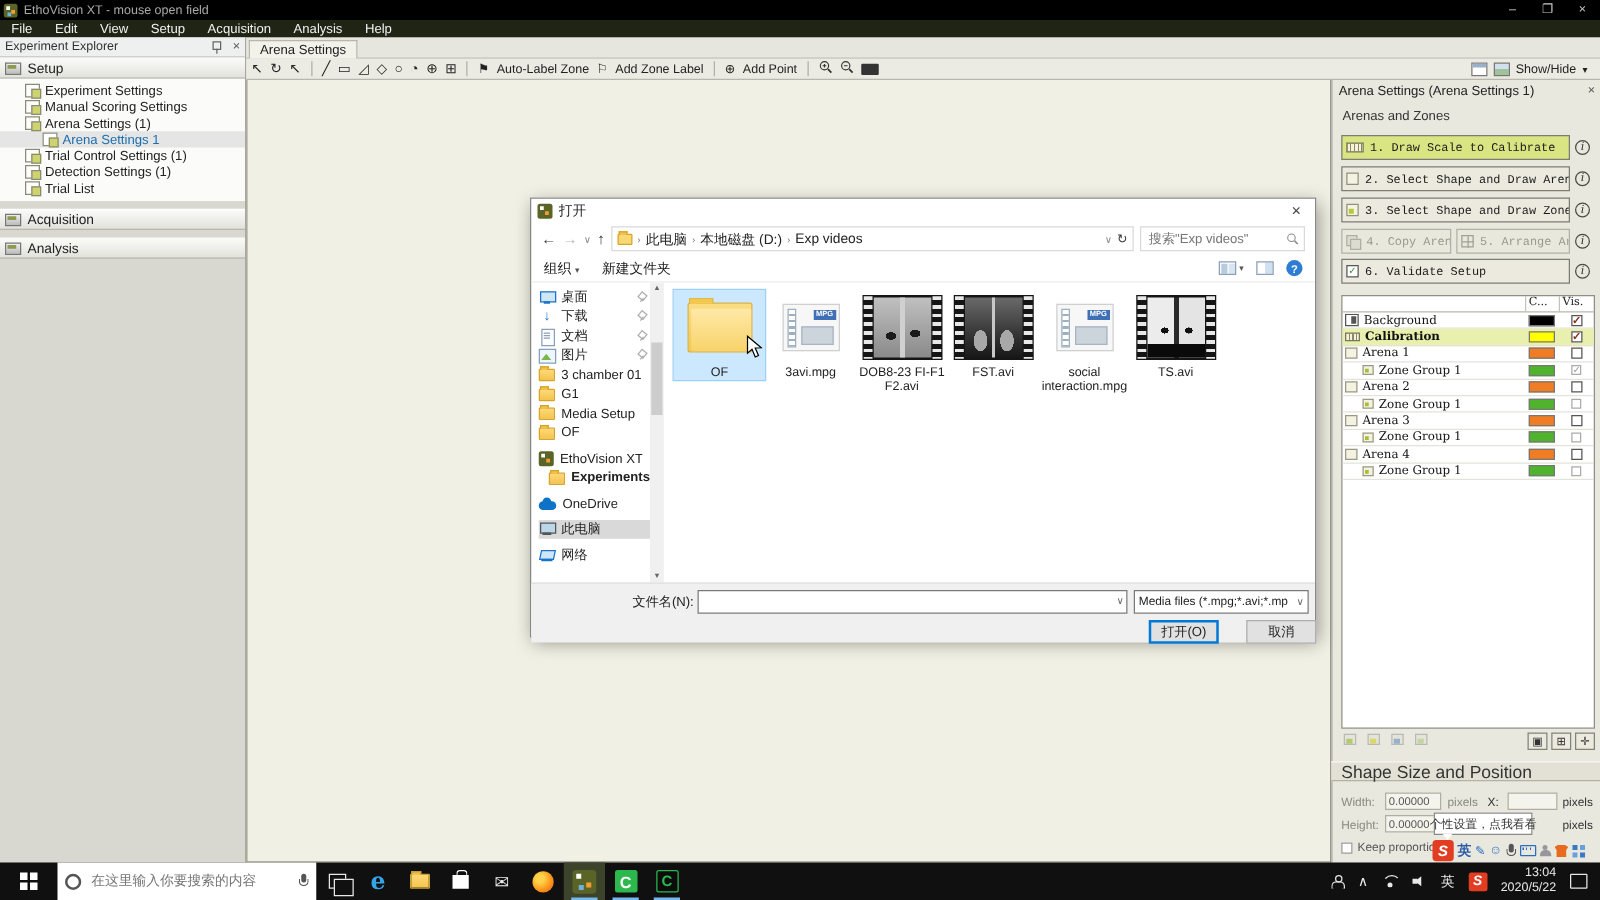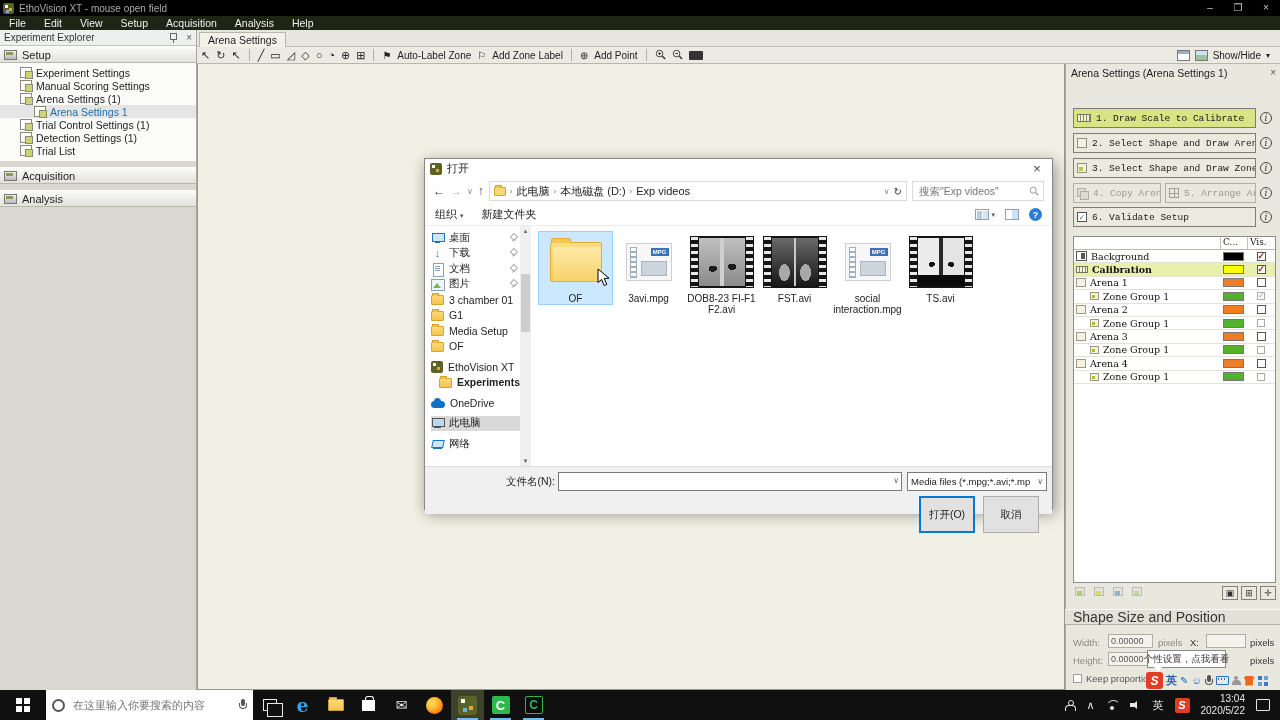--- a/index.html
+++ b/index.html
@@ -239,24 +239,24 @@
     radial-gradient(5px 4px at 72% 55%,#111 60%,transparent 61%),
     linear-gradient(180deg,transparent 0 78%,#0a0a0a 78%),
     linear-gradient(90deg,#ececec 0 46%,#2a2a2a 46% 54%,#e4e4e4 54%);}
   #dlg-foot{height:48px;background:#f0f0f0;border-top:1px solid #ddd;position:relative;}
   #fn-label{position:absolute;left:50px;top:8px;width:80px;text-align:right;font-size:10.5px;}
   #fn-input{position:absolute;left:133px;top:5px;width:344px;height:19px;border:1px solid #7a7a7a;background:#fff;}
   #fn-input .dd{position:absolute;right:2px;top:3px;font-size:8px;color:#666;}
   #flt-combo{position:absolute;left:482px;top:5px;width:140px;height:19px;border:1px solid #7a7a7a;background:#fff;
     font-size:9.5px;display:flex;align-items:center;padding:0 3px;white-space:nowrap;overflow:hidden;}
   #flt-combo .dd{margin-left:auto;font-size:8px;color:#666;}
-  .dbtn{position:absolute;top:29px;height:37px;background:#e1e1e1;border:1px solid #adadad;font-size:10.5px;
+  .dbtn{position:absolute;top:29px;height:19px;background:#e1e1e1;border:1px solid #adadad;font-size:10.5px;
     display:flex;align-items:center;justify-content:center;}
   #btn-open{left:494px;width:56px;border:2px solid #0078d7;}
-  #btn-cancel{left:558px;width:56px;}
+  #btn-cancel{left:572px;width:56px;}
   .cursor-arrow{position:absolute;z-index:5;}
 
   
   #taskbar{left:0;top:690px;width:1280px;height:30px;background:#101010;display:flex;align-items:center;z-index:70;}
   #start{width:46px;height:30px;display:flex;align-items:center;justify-content:center;}
   .winlogo{width:14px;height:14px;background:
     linear-gradient(#fff,#fff) 0 0/6px 6px no-repeat,
     linear-gradient(#fff,#fff) 8px 0/6px 6px no-repeat,
     linear-gradient(#fff,#fff) 0 8px/6px 6px no-repeat,
     linear-gradient(#fff,#fff) 8px 8px/6px 6px no-repeat;}
@@ -431,20 +431,21 @@
   </span>
 </div>
 <div class="abs" id="canvas"></div>
 
 <div class="abs" id="rightpanel">
   <div id="rp-head">
     <span>Arena Settings (Arena Settings 1)</span>
     <span class="sp"></span>
     <span class="xglyph">×</span>
   </div>
+  <div id="rp-sub">Arenas and Zones</div>
 </div>
 
 <div class="abs steprow" style="top:108px;left:1073px;width:199px;">
   <div class="stepbox sel">
     <span class="ic-ruler"></span>
     <span>1. Draw Scale to Calibrate</span>
   </div>
   <span class="infoic">i</span>
 </div>
 <div class="abs steprow" style="top:133px;left:1073px;width:199px;">

